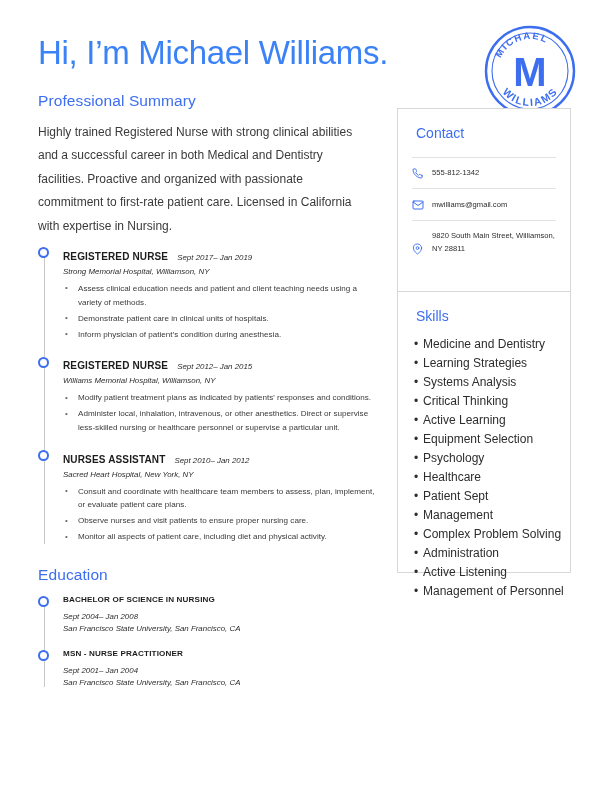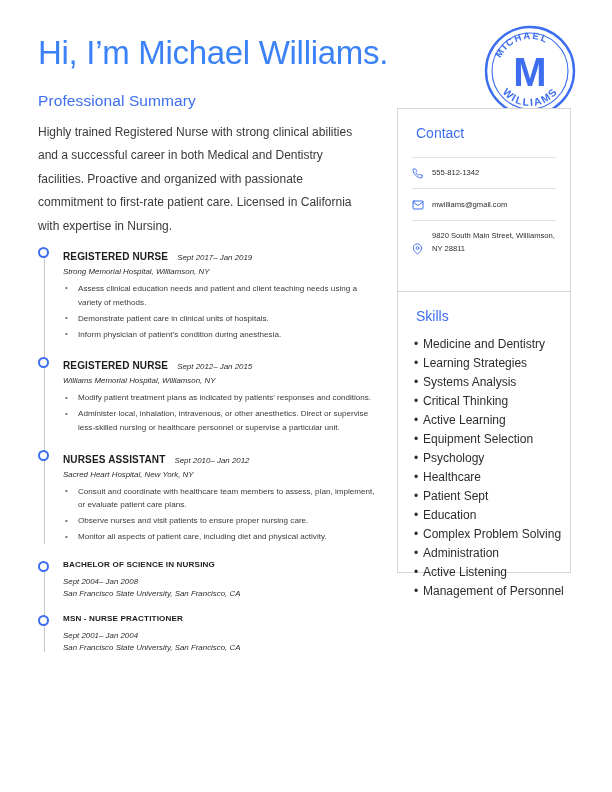--- a/index.html
+++ b/index.html
@@ -304,20 +304,21 @@
         <div class="job-org">Sacred Heart Hospital, New York, NY</div>
         <ul class="bullets">
           <li>Consult and coordinate with healthcare team members to assess, plan, implement, or evaluate patient care plans.</li>
           <li>Observe nurses and visit patients to ensure proper nursing care.</li>
           <li>Monitor all aspects of patient care, including diet and physical activity.</li>
         </ul>
       </div>
 
     </div>
 
+    <h2 class="section-head sec-edu" style="margin-top:22px;">Education</h2>
     <div class="timeline edu-wrap">
 
       <div class="tl-item edu-item">
         <span class="tl-dot"></span>
         <div class="edu-degree">BACHELOR OF SCIENCE IN NURSING</div>
         <div class="edu-dates">Sept 2004– Jan 2008</div>
         <div class="edu-school">San Francisco State University, San Francisco, CA</div>
       </div>
 
       <div class="tl-item edu-item">
@@ -371,21 +372,21 @@
     <ul class="skills-list">
       <li>Medicine and Dentistry</li>
       <li>Learning Strategies</li>
       <li>Systems Analysis</li>
       <li>Critical Thinking</li>
       <li>Active Learning</li>
       <li>Equipment Selection</li>
       <li>Psychology</li>
       <li>Healthcare</li>
       <li>Patient Sept</li>
-      <li>Education</li>
+      <li>Management</li>
       <li>Complex Problem Solving</li>
       <li>Administration</li>
       <li>Active Listening</li>
       <li>Management of Personnel</li>
     </ul>
   </div>
 
 </div>
 
 </body></html>

